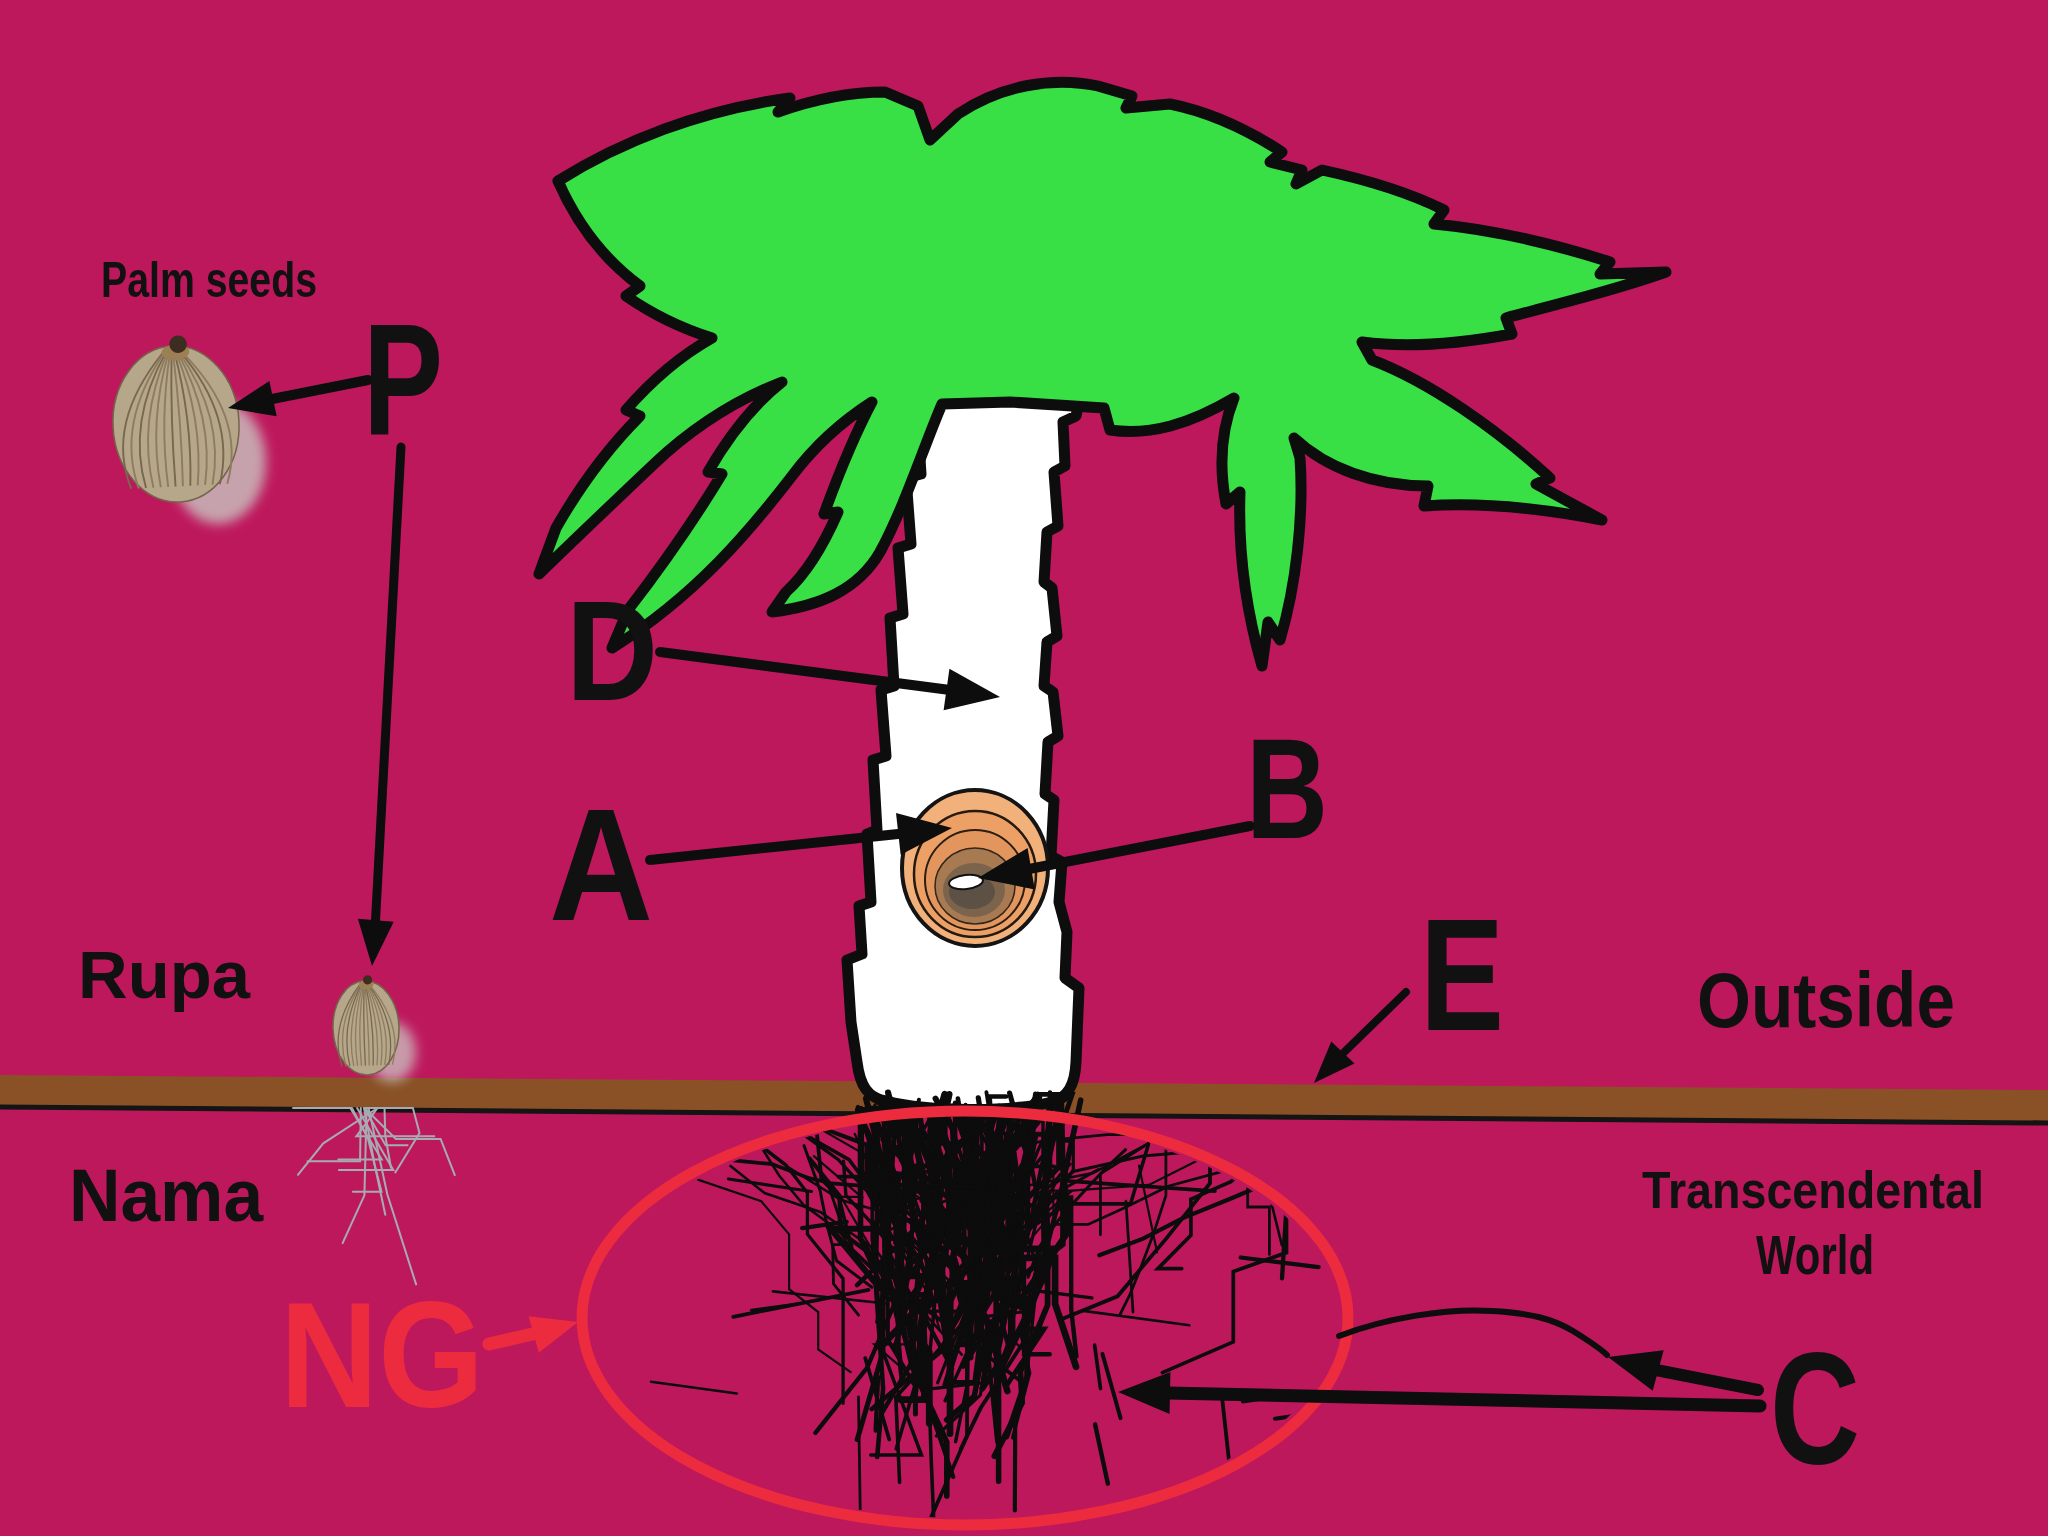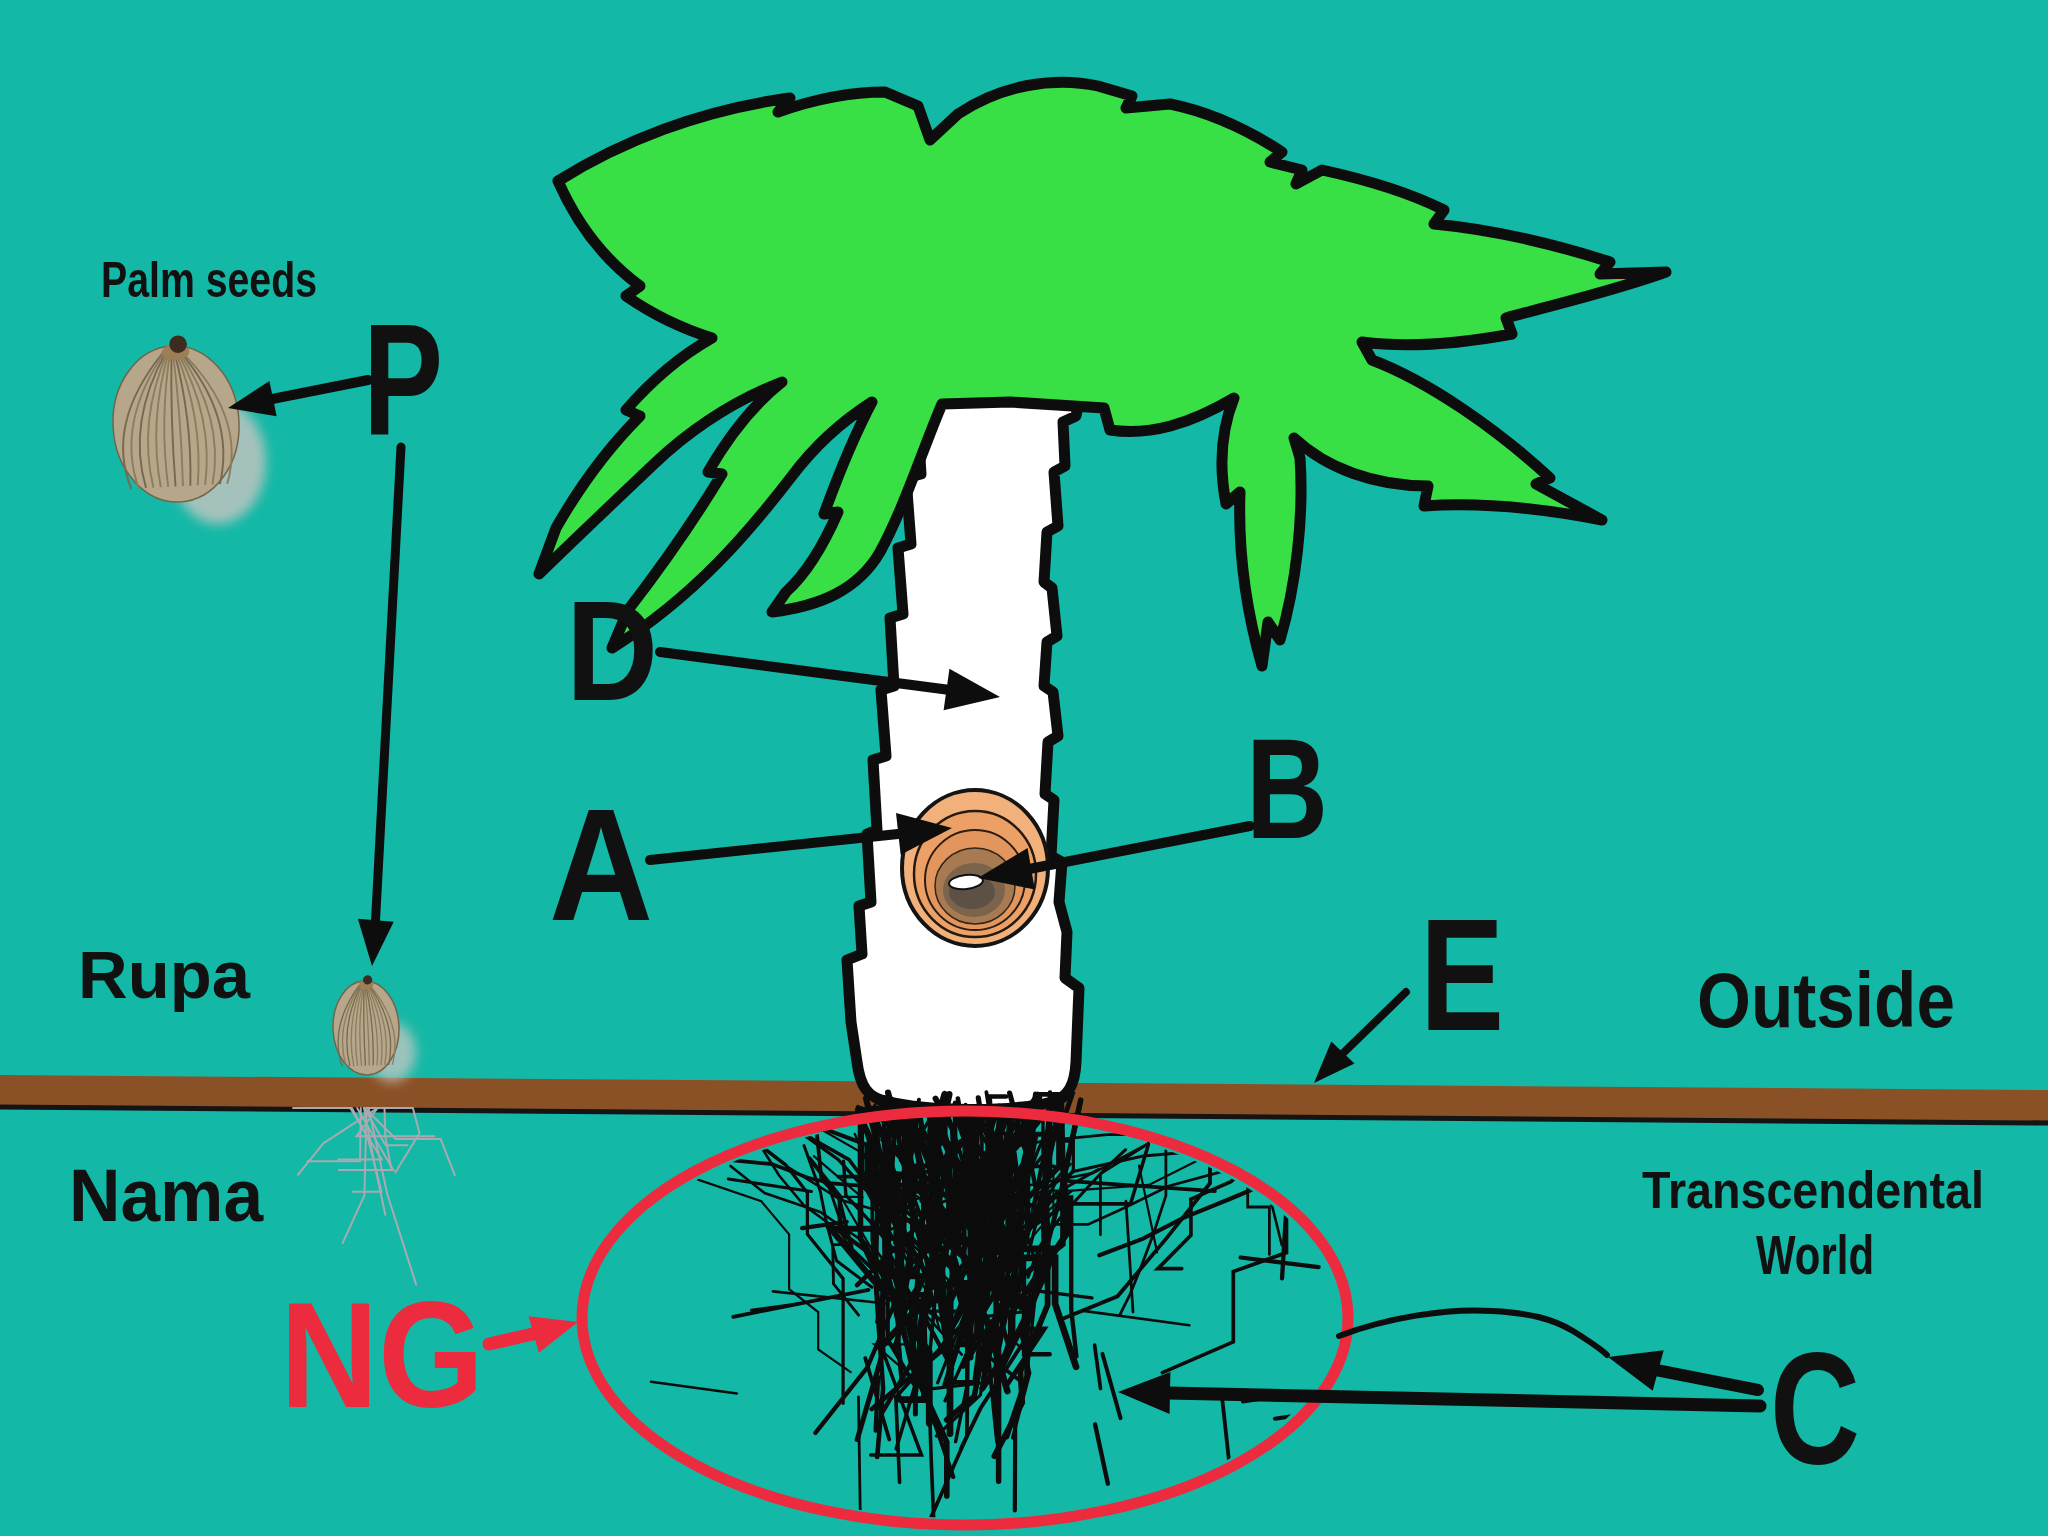--- a/index.html
+++ b/index.html
@@ -1,16 +1,16 @@
 <!DOCTYPE html>
 <html><head>
 <meta charset="utf-8">
 <style>
   html,body{margin:0;padding:0;background:#ffffff;}
-  .stage{position:relative;width:2048px;height:1536px;background:#14b8a6;overflow:hidden;
+  .stage{position:relative;width:2048px;height:1536px;background:#be185d;overflow:hidden;
          font-family:"Liberation Sans", sans-serif;}
   svg text{font-family:"Liberation Sans", sans-serif;font-weight:bold;fill:#111111;}
   svg .red-text{fill:#ed2b3e;}
 </style>
 </head>
 <body>
 
 <div class="stage">
 <svg width="2048" height="1536" viewBox="0 0 2048 1536">
   <defs>

